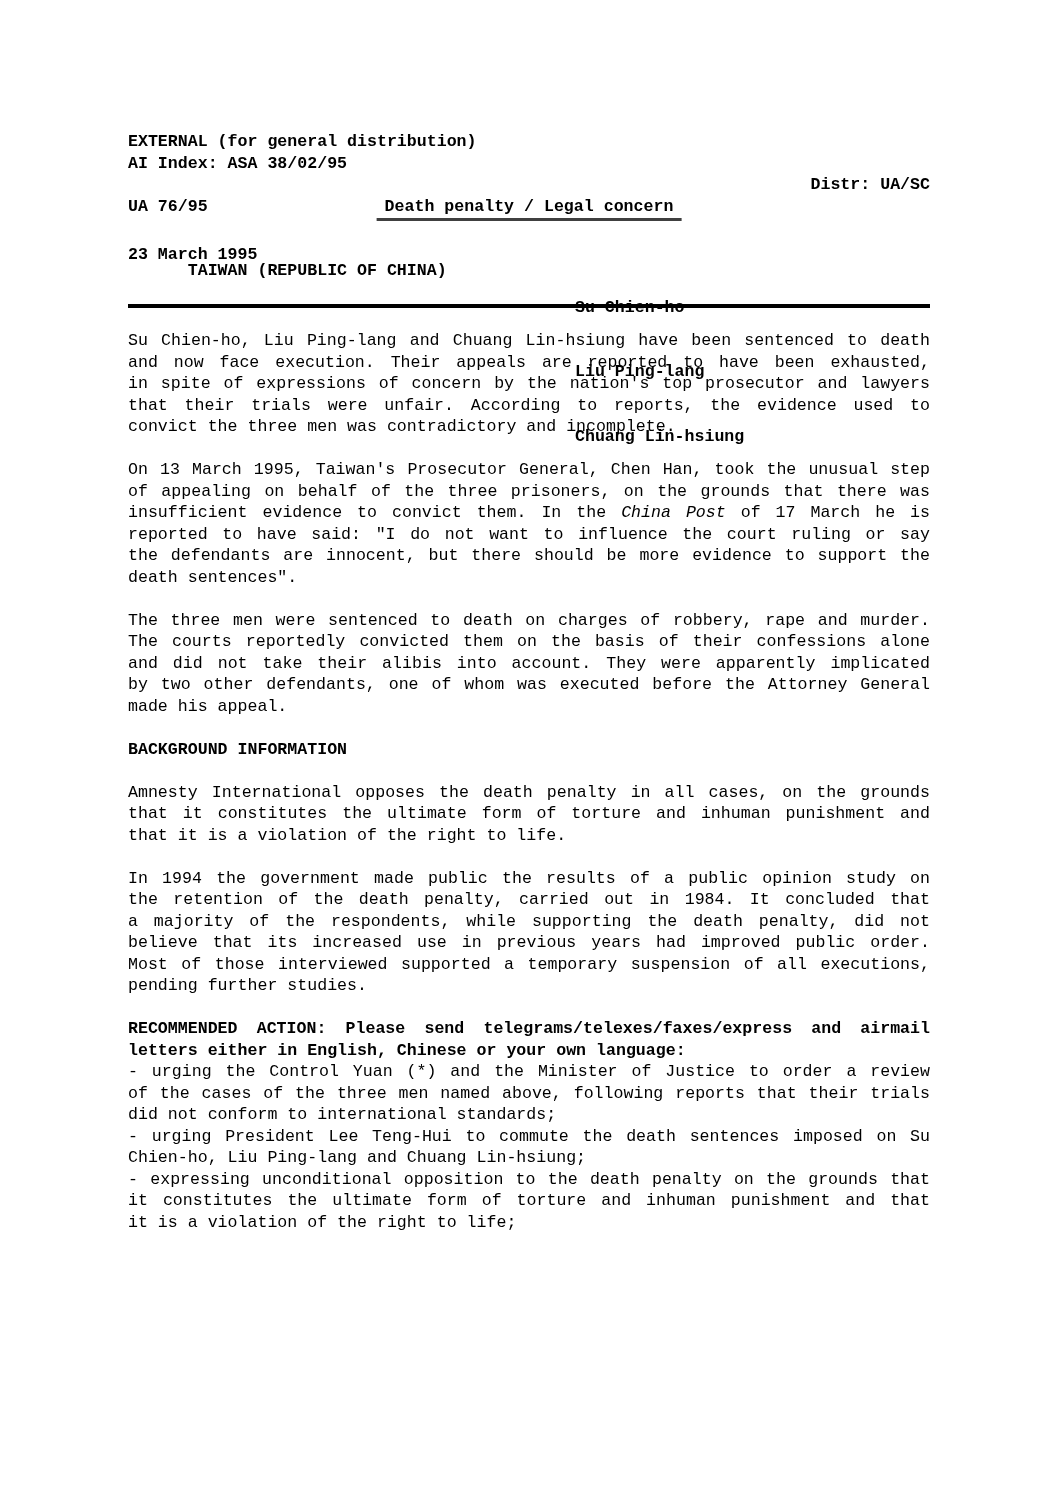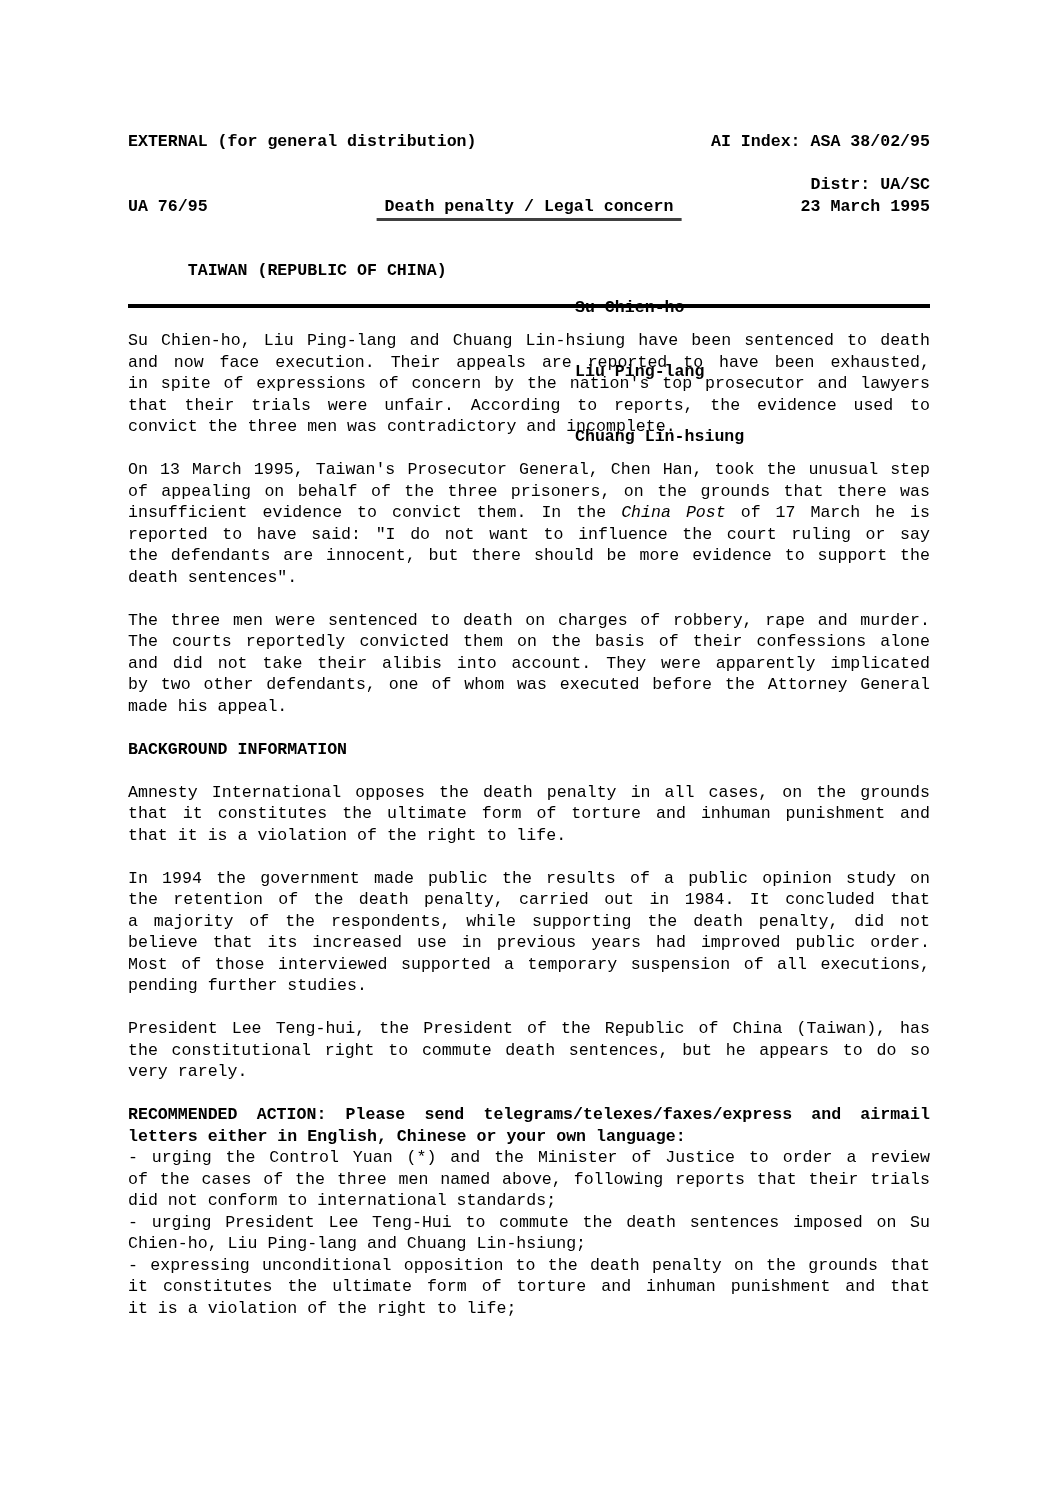--- a/index.html
+++ b/index.html
@@ -21,25 +21,25 @@
   .content {
     position: absolute;
     left: 128px;
     top: 131px;
     width: 802px;
   }
   .b { font-weight: bold; }
   em { font-style: italic; }
 
   
-  .hrow { position: relative; height: 21.5px; white-space: pre; }
+  .hrow { position: relative; height: 21.5px; white-space: pre; flex-direction: column; }
   .hrow.blank { height: 21.5px; }
   .r1 { display: flex; justify-content: space-between; }
   .r2 { text-align: right; }
-  .r3 { display: flex; justify-content: space-between; }
+  .r3 { display: flex; justify-content: space-between; gap: 27px; }
   .doc-title {
     position: absolute;
     left: 50%;
     transform: translateX(-50%);
     border-bottom: 3px solid #404040;
     padding: 0 8px 1px 8px;
     white-space: pre;
   }
   .r4 { height: 64.5px; }
   .names { position: absolute; left: 447px; top: 15px; }
@@ -131,25 +131,20 @@
           <div class="line">that it is a violation of the right to life.</div>
         </div>
         <div class="block">
           <div class="line just">In 1994 the government made public the results of a public opinion study on</div>
           <div class="line just">the retention of the death penalty, carried out in 1984. It concluded that</div>
           <div class="line just">a majority of the respondents, while supporting the death penalty, did not</div>
           <div class="line just">believe that its increased use in previous years had improved public order.</div>
           <div class="line just">Most of those interviewed supported a temporary suspension of all executions,</div>
           <div class="line">pending further studies.</div>
         </div>
-        <div class="block">
-          <div class="line just">President Lee Teng-hui, the President of the Republic of China (Taiwan), has</div>
-          <div class="line just">the constitutional right to commute death sentences, but he appears to do so</div>
-          <div class="line">very rarely.</div>
-        </div>
         <div class="block b">
           <div class="line just">RECOMMENDED ACTION: Please send telegrams/telexes/faxes/express and airmail</div>
           <div class="line">letters either in English, Chinese or your own language:</div>
         </div>
         <div class="block tight">
           <div class="line just">- urging the Control Yuan (*) and the Minister of Justice to order a review</div>
           <div class="line just">of the cases of the three men named above, following reports that their trials</div>
           <div class="line">did not conform to international standards;</div>
         </div>
         <div class="block tight">

